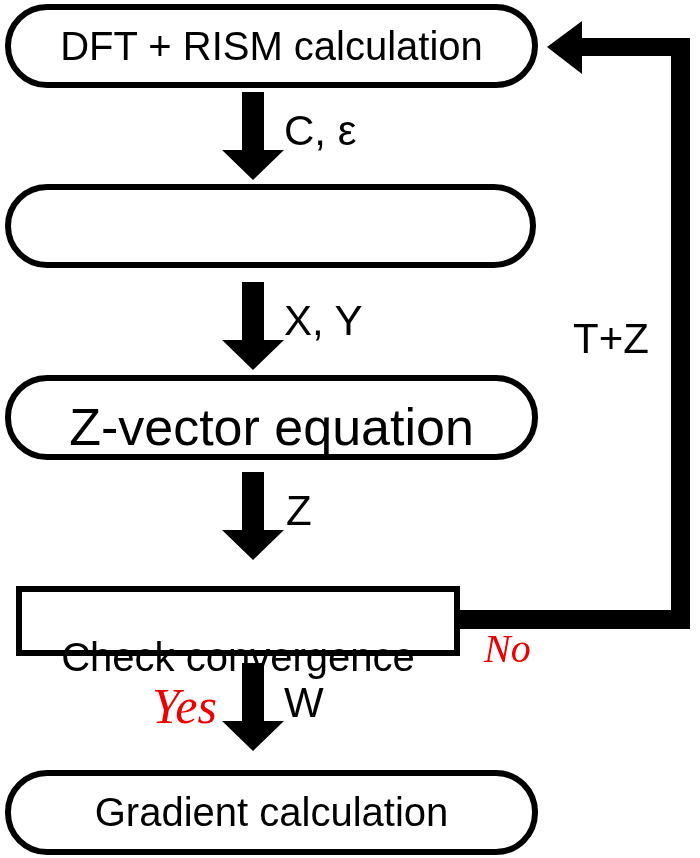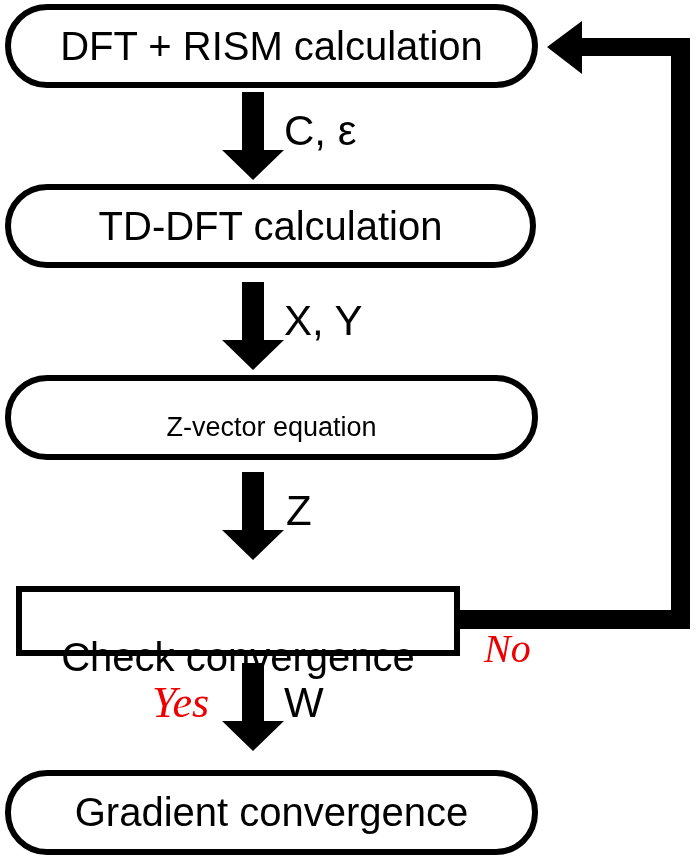--- a/index.html
+++ b/index.html
@@ -90,34 +90,34 @@
       <rect x="671" y="38" width="19" height="591" fill="#000000"></rect>
 
       <rect x="574" y="38" width="110" height="18" fill="#000000"></rect>
 
       <polygon fill="#000000" stroke="none" points="547,47 582,21 582,74"></polygon>
     </g>
   </svg>
 
   <div class="node-label" style="left:5px; top:4px; width:533px; height:84px; font-size:40px;">DFT + RISM calculation</div>
 
-  <div class="node-label" style="left:5px; top:184px; width:531px; height:84px; font-size:40px;">TD-DFT calculation</div>
 
-  <div class="node-label" style="left:5px; top:375px; width:533px; height:104px; font-size:27px;">Z-vector equation</div>
+  <div class="node-label" style="left:5px; top:375px; width:533px; height:104px; font-size:52px;">Z-vector equation</div>
 
   <div class="node-label" style="left:16px; top:586px; width:444px; height:70px; font-size:40px;margin-top:36px;">Check convergence</div>
 
-  <div class="node-label" style="left:5px; top:770px; width:533px; height:85px; font-size:40px;">Gradient convergence</div>
+  <div class="node-label" style="left:5px; top:770px; width:533px; height:85px; font-size:40px;">Gradient calculation</div>
 
   <div class="edge-label" style="left:284px; top:300px; font-size:42px;">X, Y</div>
 
   <div class="edge-label" style="left:284px; top:110px; font-size:42px;">C, ε</div>
 
   <div class="edge-label" style="left:286px; top:490px; font-size:42px;">Z</div>
 
   <div class="edge-label" style="left:284px; top:682px; font-size:42px;">W</div>
 
+  <div class="edge-label" style="left:573px; top:318px; font-size:42px;">T+Z</div>
 
   <div class="branch-label" style="left:484px; top:629px; font-size:40px; color:#ee0000;">No</div>
 
-  <div class="branch-label" style="left:152px; top:681px; font-size:44px; color:#ee0000;">Yes</div>
+  <div class="branch-label" style="left:152px; top:681px; font-size:50px; color:#ee0000;">Yes</div>
 
 </div>
 
 </body></html>

